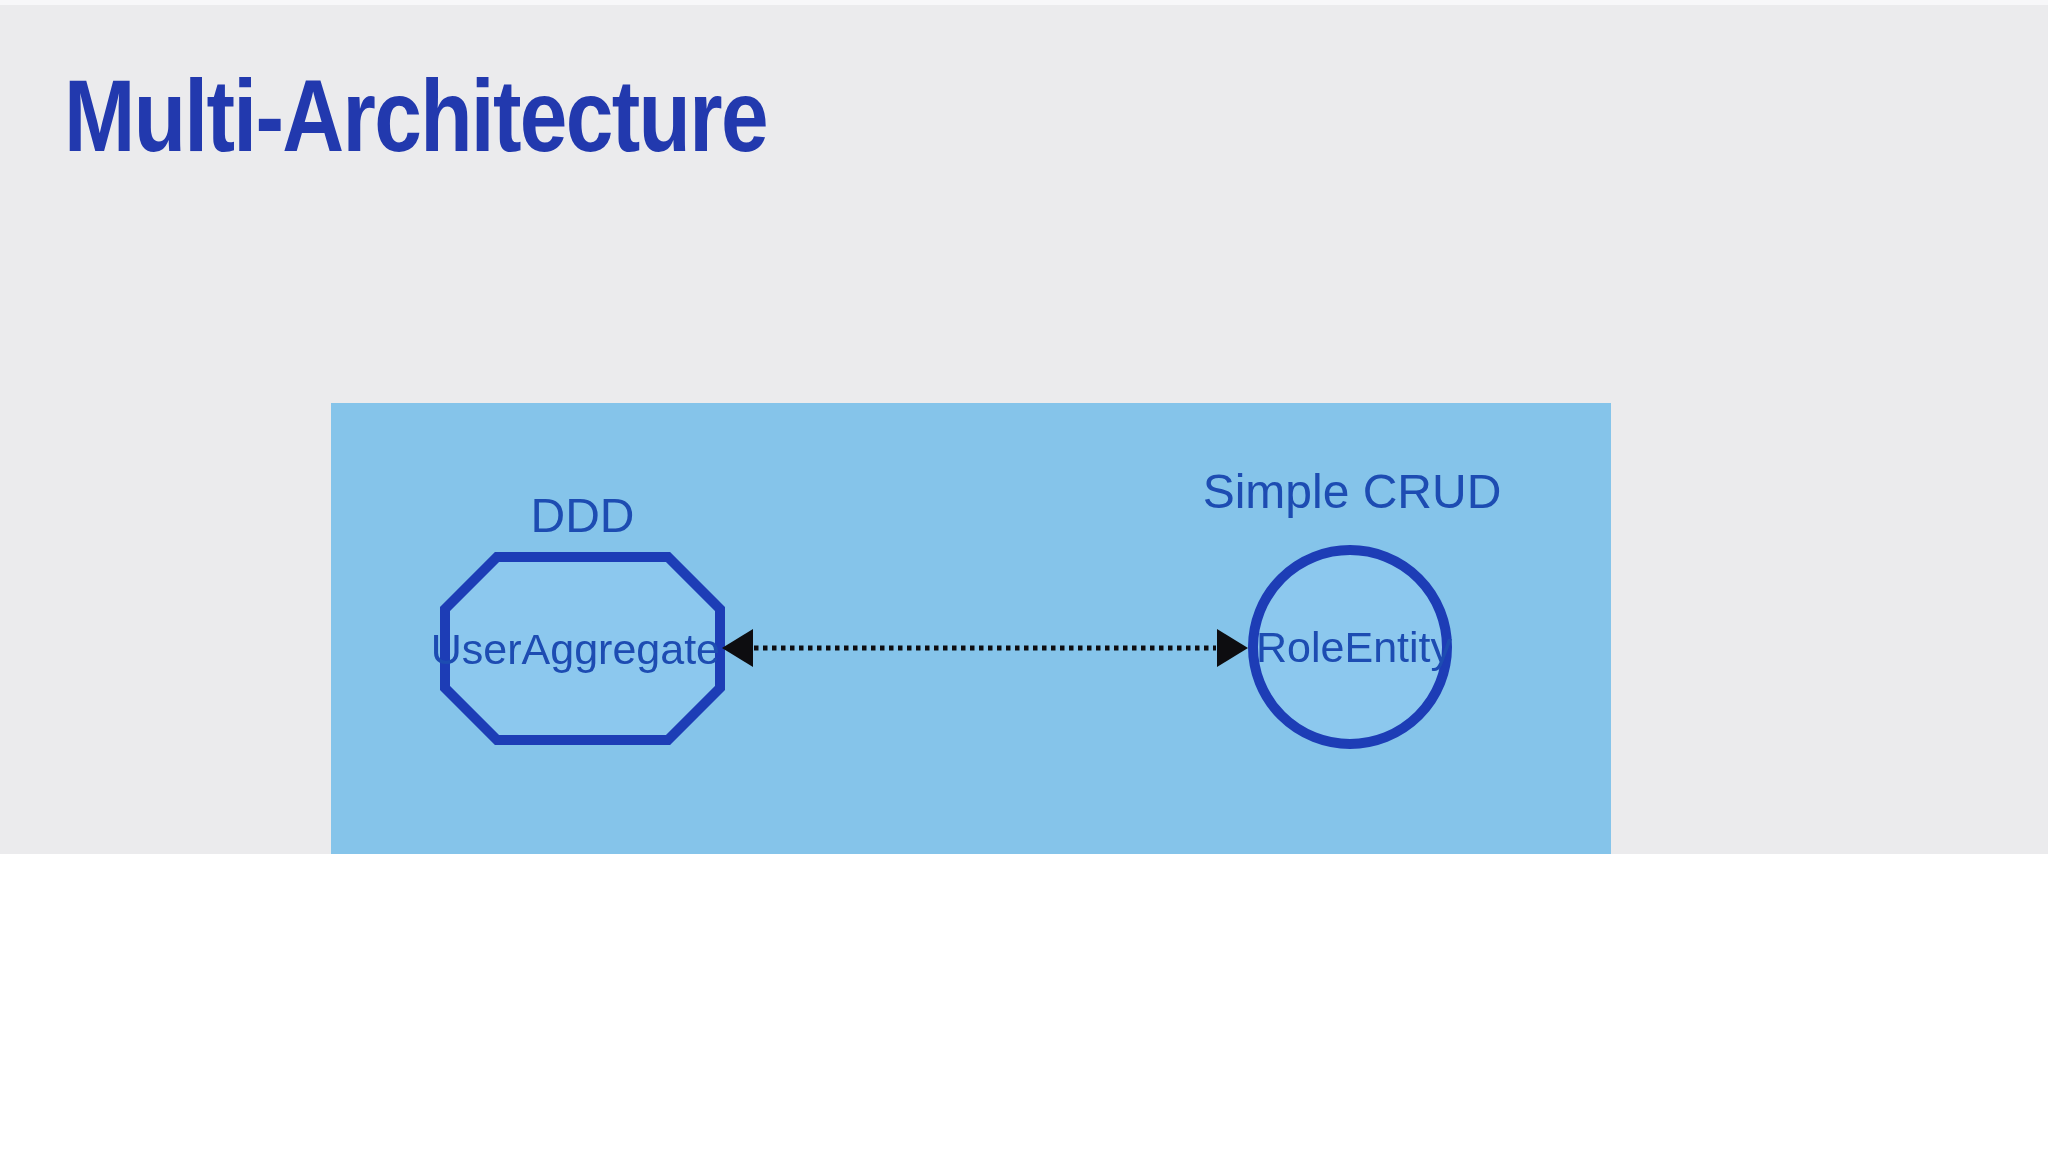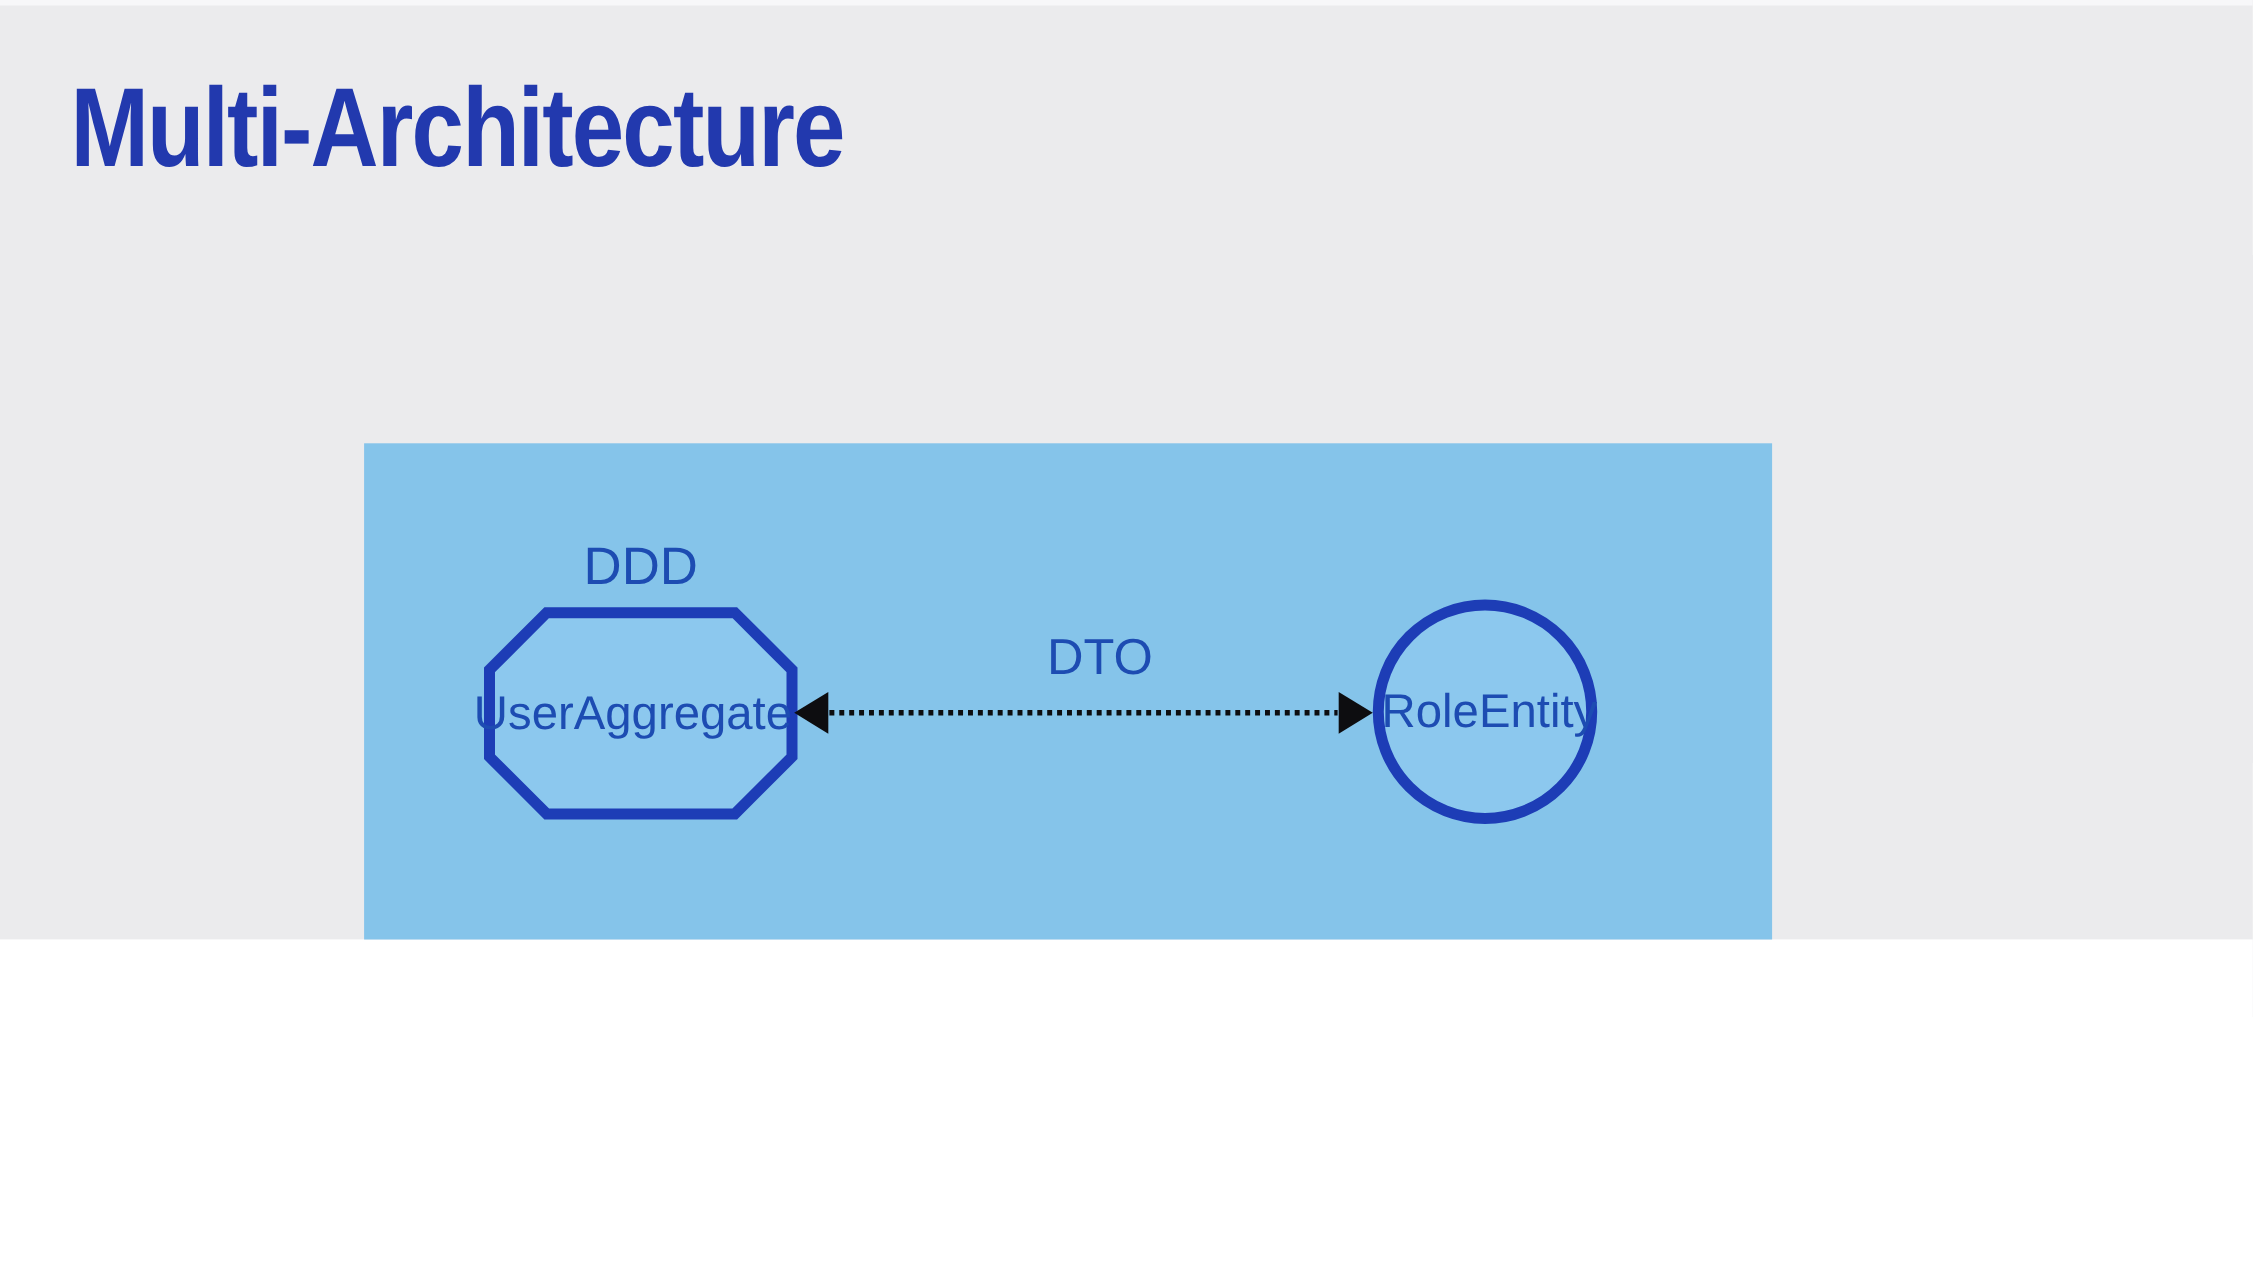--- a/index.html
+++ b/index.html
@@ -110,21 +110,21 @@
   <svg class="diagram-svg" viewBox="0 0 2048 1152" xmlns="http://www.w3.org/2000/svg">
     <polygon points="497,557 668,557 720,609 720,688 668,740 497,740 445,688 445,609" fill="#8cc8ee" stroke="#1d3db6" stroke-width="10" stroke-linejoin="miter"></polygon>
     <circle cx="1350" cy="647" r="97" fill="#8cc8ee" stroke="#1d3db6" stroke-width="10"></circle>
     <line x1="754" y1="648" x2="1216" y2="648" stroke="#0d0d10" stroke-width="5" stroke-dasharray="4.5 4.5"></line>
     <polygon points="722,648 753,629 753,667" fill="#0d0d10"></polygon>
     <polygon points="1248,648 1217,629 1217,667" fill="#0d0d10"></polygon>
   </svg>
 
 
   <div class="section-label label-ddd">DDD</div>
-  <div class="section-label label-dto">DTO</div>
+  <div class="section-label label-crud">Simple CRUD</div>
 
   <div class="node-label node-label-left">
     <span>User</span>
     <span>Aggregate</span>
   </div>
   <div class="node-label node-label-right">
     <span>Role</span>
     <span>Entity</span>
   </div>
 

